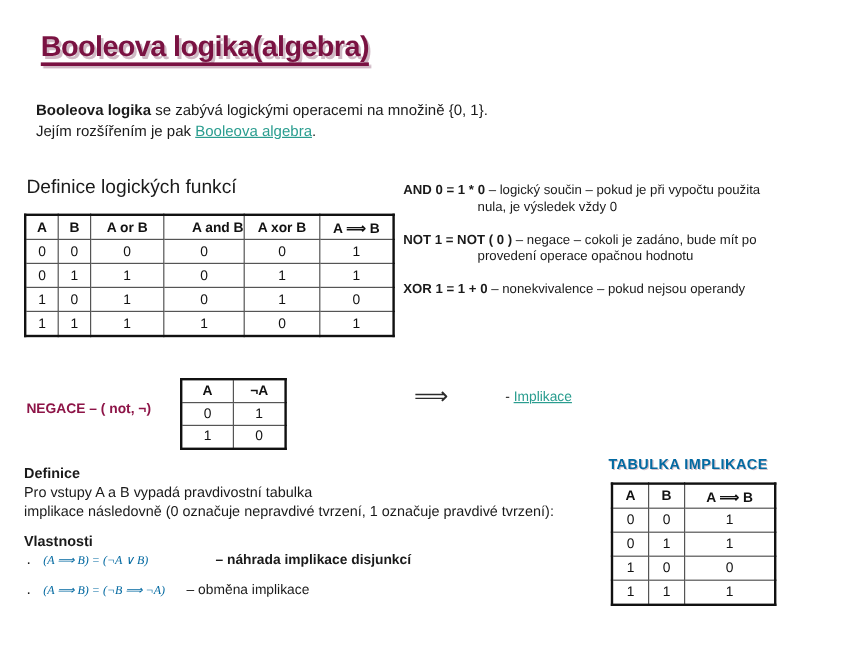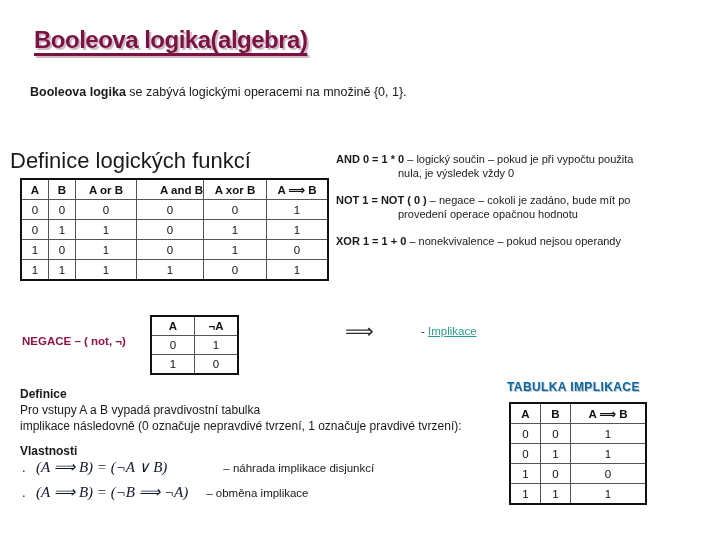--- a/index.html
+++ b/index.html
@@ -44,23 +44,23 @@
   }
   #intro b { font-weight: bold; }
   .link {
     color: #2a9d8f;
     text-decoration: underline;
   }
 
   
   #defin-heading {
     position: absolute;
-    left: 10px;
+    left: 22px;
     top: 148px;
-    font-size: 22px;
+    font-size: 16px;
     color: #1a1a1a;
     white-space: nowrap;
   }
 
   
   table.tt {
     border-collapse: collapse;
     border: 2.5px solid #111;
     background: #fff;
   }
@@ -190,40 +190,41 @@
   }
   #formula-1 { left: 22px; top: 458px; }
   #formula-2 { left: 22px; top: 483px; }
   .bullet {
     font-size: 13px;
     width: 14px;
     color: #1a1a1a;
   }
   .math {
     font-family: "Liberation Serif", serif;
-    font-size: 15px;
+    font-size: 10px;
     font-style: italic;
-    color: #0f172a;
-  }
-  #formula-1 .note { margin-left: 56px; }
+    color: #0369a1;
+  }
+  #formula-1 .note { margin-left: 56px; font-weight: bold; }
   #formula-2 .note { margin-left: 18px; }
   .note {
     font-family: "Liberation Sans", sans-serif;
     font-size: 11.5px;
     font-style: normal;
     color: #1a1a1a;
   }
 </style>
 </head>
 <body>
 
 <div id="slide-title">Booleova logika(algebra)</div>
 
 <div id="intro">
   <div><b>Booleova logika</b><span> se zabývá logickými operacemi na množině {0, 1}.</span></div>
+  <div><span>Jejím rozšířením je pak </span><a class="link" href="#">Booleova algebra</a><span>.</span></div>
 </div>
 
 <div id="defin-heading">Definice logických funkcí</div>
 
 <table class="tt" id="main-table">
   <thead>
     <tr>
       <th class="c-a">A</th>
       <th class="c-b">B</th>
       <th class="c-or">A or B</th>

